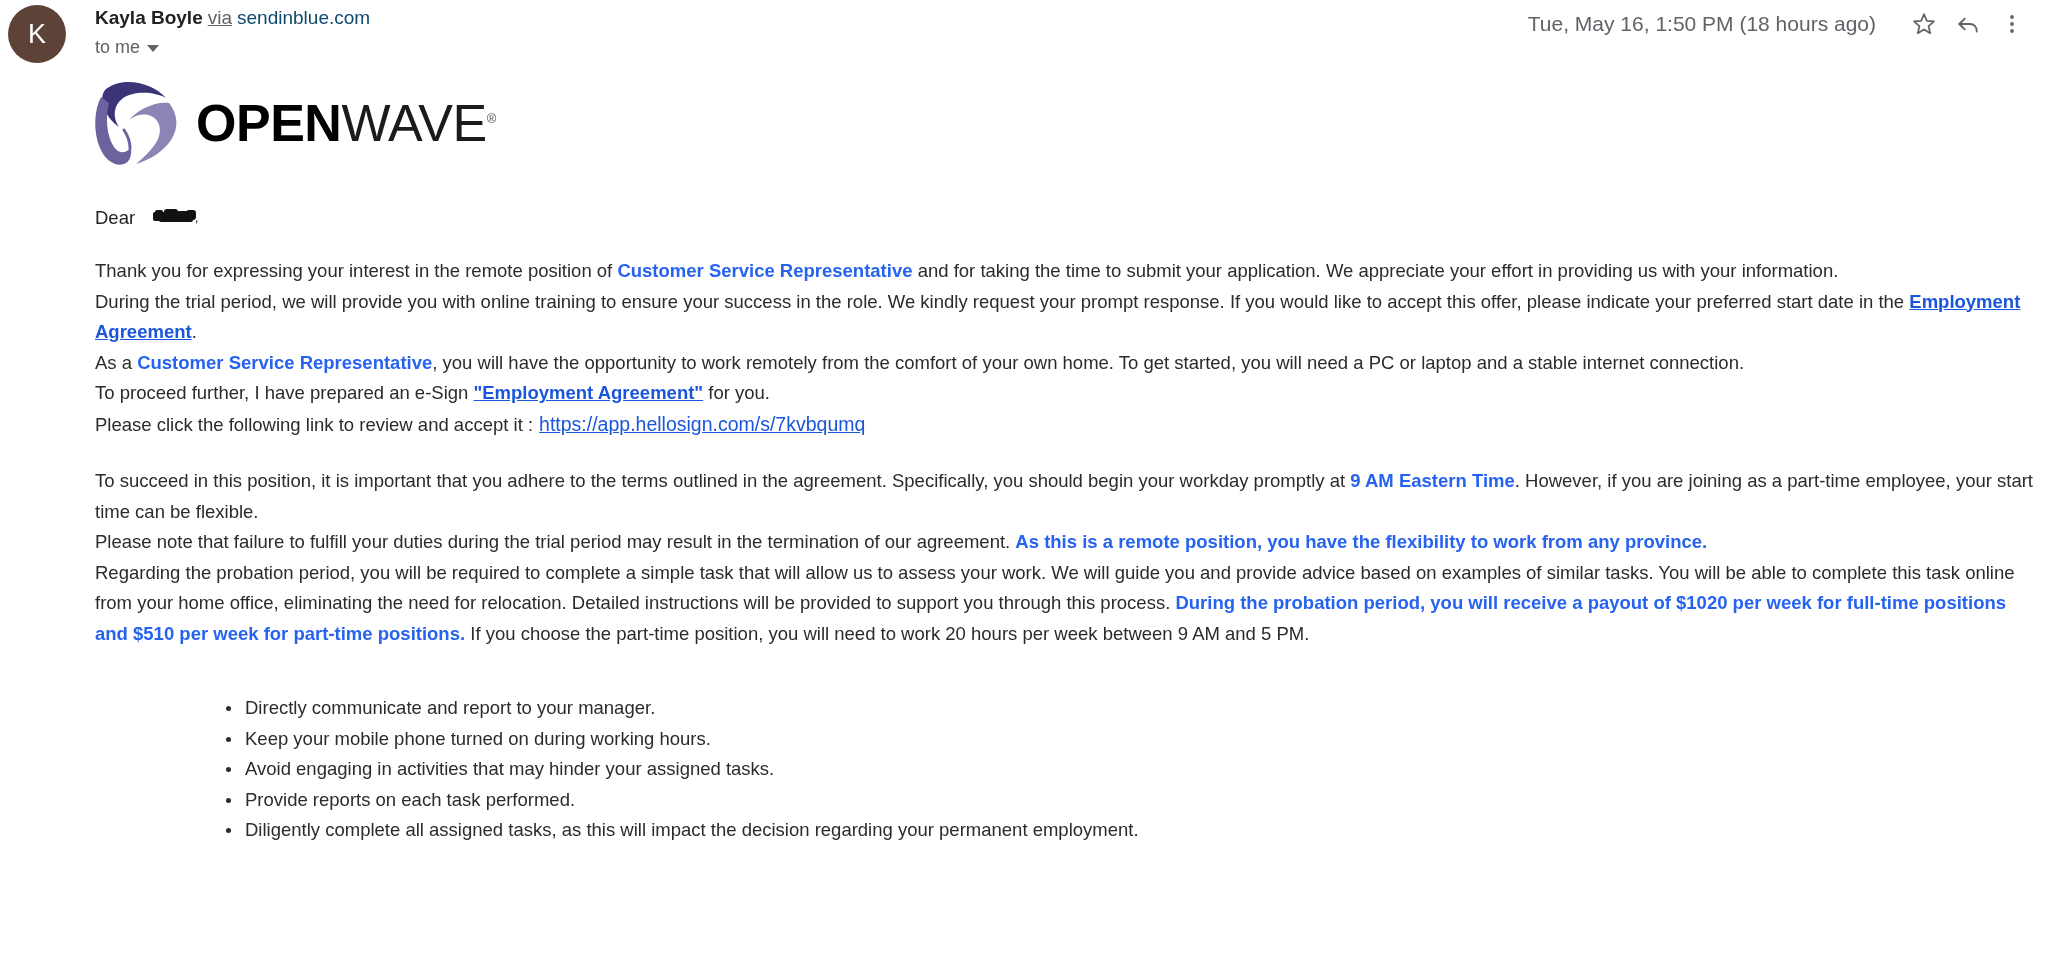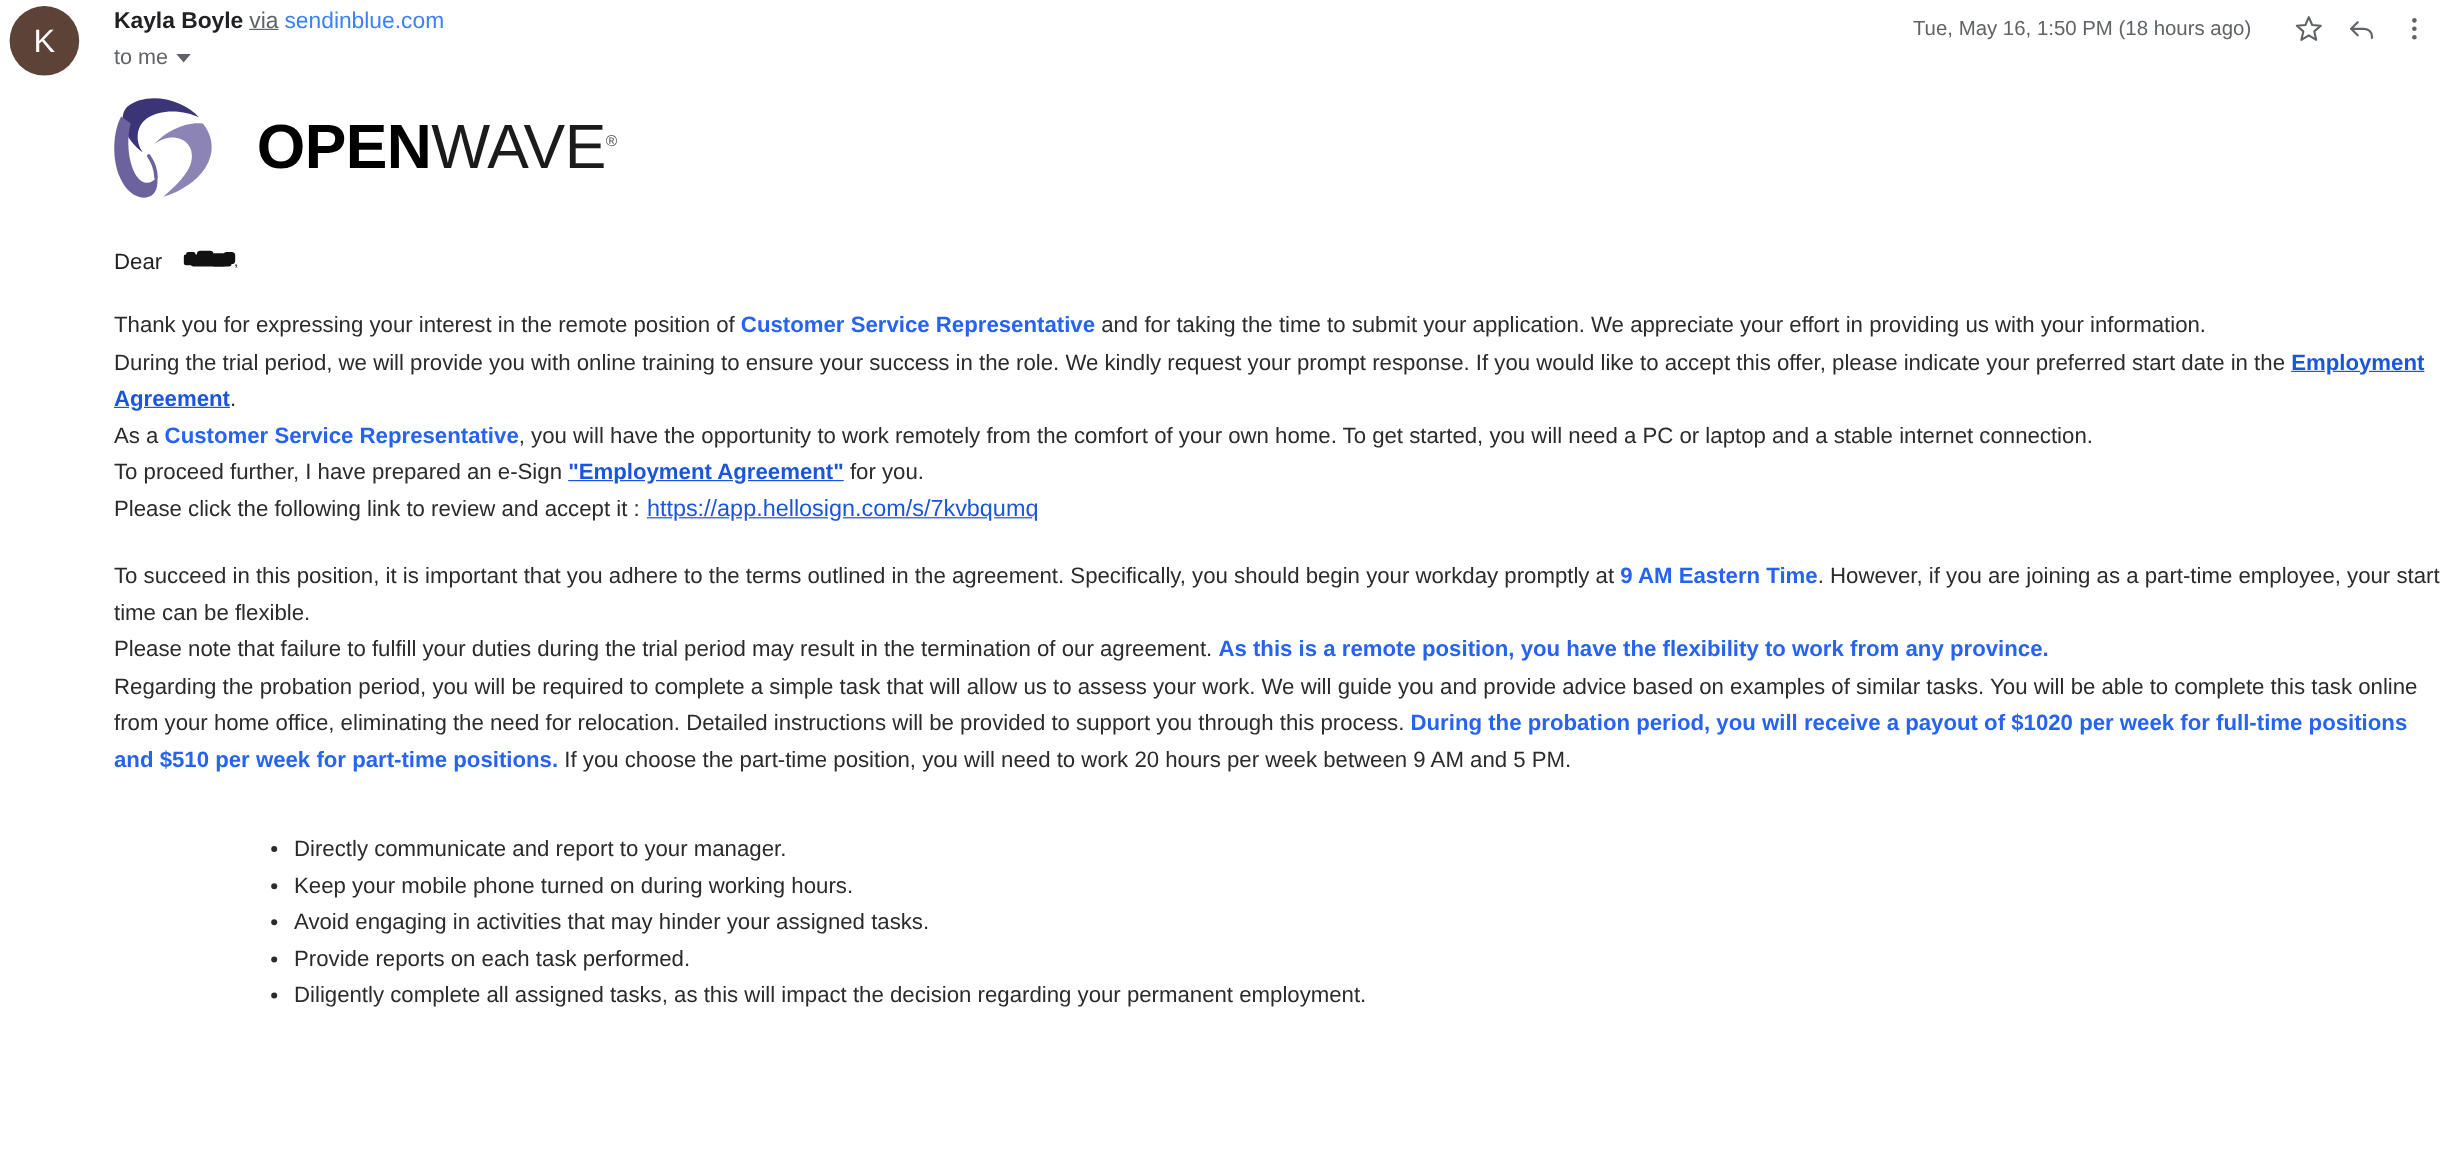--- a/index.html
+++ b/index.html
@@ -45,21 +45,21 @@
     left: 95px; top: 6px;
   }
   .sender-line {
     font-size: 19px;
     color: #202124;
     white-space: nowrap;
     line-height: 24px;
   }
   .sender-name { font-weight: 700; color: #202124; }
   .via-word { font-weight: 400; color: #5f6368; text-decoration: underline; margin-left: 5px; }
-  .via-domain { font-weight: 400; color: #3b82f6; margin-left: 5px; }
+  .via-domain { font-weight: 400; color: #0c4a6e; margin-left: 5px; }
   .to-line {
     margin-top: 7px;
     font-size: 18px;
     color: #5f6368;
     display: flex;
     align-items: center;
     gap: 7px;
     white-space: nowrap;
     line-height: 20px;
   }
@@ -73,21 +73,21 @@
   }
 
   .header-actions {
     position: absolute;
     right: 14px; top: 4px;
     display: flex;
     align-items: center;
     gap: 0px;
   }
   .timestamp {
-    font-size: 17px;
+    font-size: 21px;
     color: #5f6368;
     white-space: nowrap;
     margin-right: 26px;
     line-height: 28px;
   }
   .icon-btn {
     width: 44px; height: 40px;
     display: flex;
     align-items: center;
     justify-content: center;
@@ -105,21 +105,20 @@
     position: relative;
     height: 108px;
     margin-top: -2px;
   }
   .logo-wrap {
     position: absolute;
     left: -23px;
     top: 0;
     display: flex;
     align-items: center;
-    gap: 18px;
   }
   .logo-mark { width: 124px; height: 106px; display: block; }
   .logo-word {
     font-family: "Liberation Sans", sans-serif;
     font-size: 52px;
     letter-spacing: -0.5px;
     line-height: 1;
     white-space: nowrap;
   }
   .logo-open { font-weight: 700; color: #000000; }

